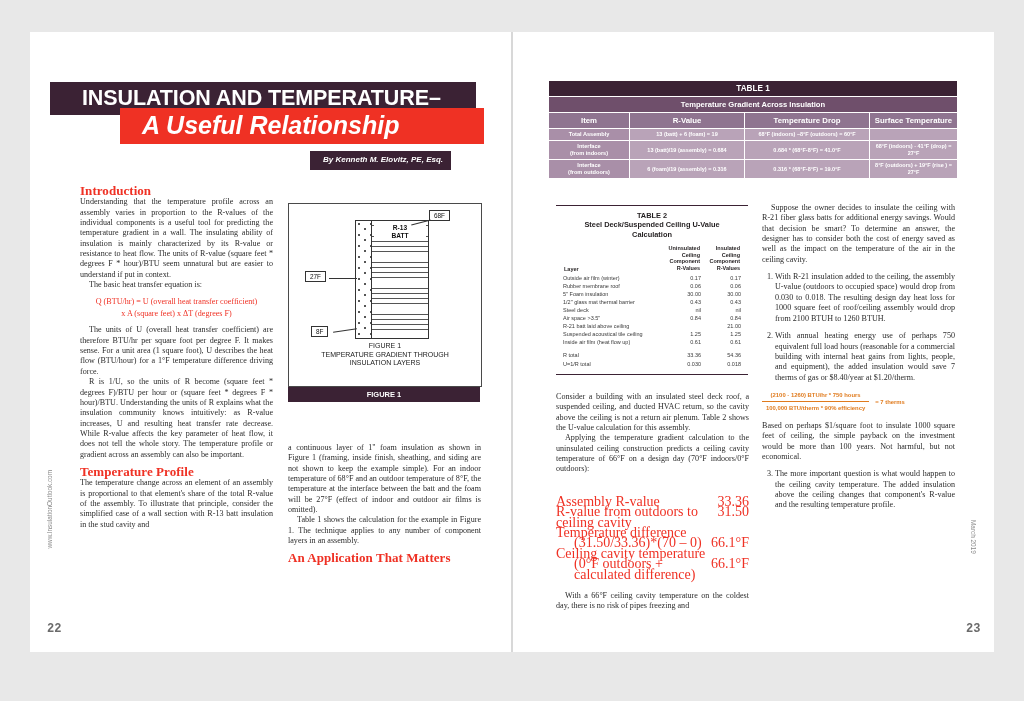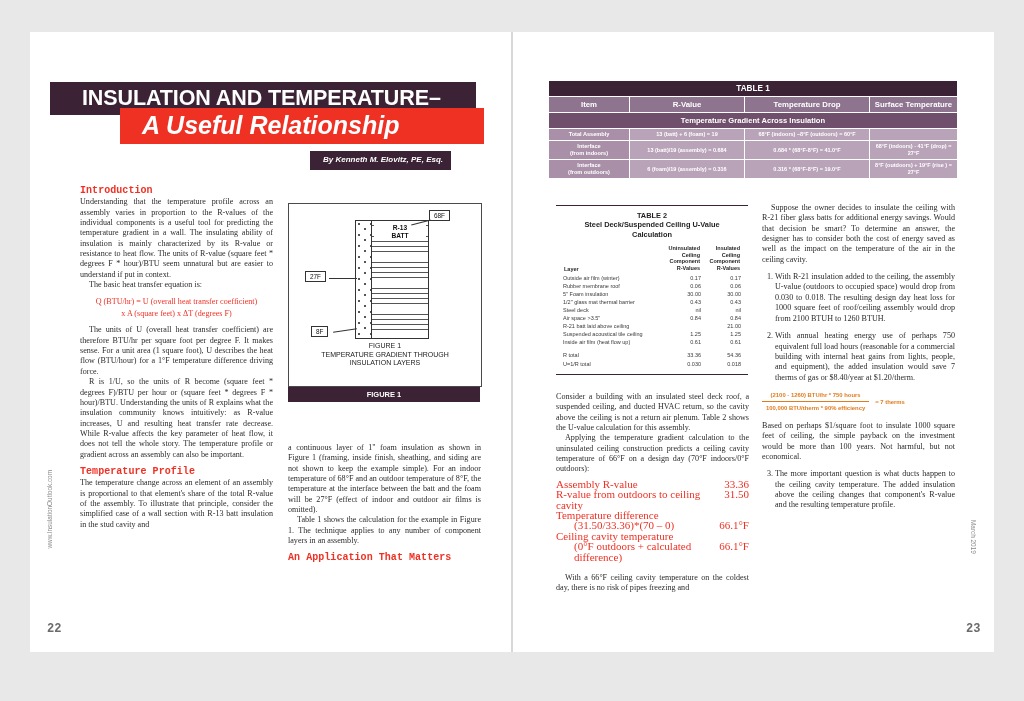--- a/index.html
+++ b/index.html
@@ -19,21 +19,21 @@
   .title-bar2 span{position:absolute;left:22px;top:3px;color:#fff;font-family:"Liberation Sans",sans-serif;
       font-weight:bold;font-size:25px;font-style:italic;white-space:nowrap;}
   .byline-bar{position:absolute;left:260px;top:69px;width:141px;height:19px;background:#3b2234;}
   .byline-bar span{position:absolute;left:13px;top:4px;color:#fff;font-family:"Liberation Sans",sans-serif;
       font-weight:bold;font-style:italic;font-size:8px;white-space:nowrap;}
 
   
   .col{position:absolute;font-size:8.1px;line-height:10.35px;color:#2b2b2b;text-align:justify;}
   .col p{margin:0 0 0 0;text-indent:9px;}
   .col p.noind{text-indent:0;}
-  h3.sec{margin:0 0 1px 0;font-family:Liberation Mono, monospace;font-size:10px;
+  h3.sec{margin:0 0 1px 0;font-family:Liberation Serif, serif;font-size:13px;
       color:#ef3124;font-weight:bold;letter-spacing:0.05px;}
   h3.sec.sp{margin-top:7px;}
   .eq{color:#ef3124;text-align:center;text-indent:0;margin:6px 0 6px 0;line-height:11px;}
 
   
   .figbox{position:absolute;left:288px;top:203px;width:192px;height:182px;
       background:#fff;border:1px solid #4a4a4a;}
   .figcap{position:absolute;left:0;bottom:18px;width:192px;text-align:center;
       font-family:"Liberation Sans",sans-serif;font-size:7px;color:#1a1a1a;line-height:8.6px;}
   .fig1bar{position:absolute;left:288px;top:387px;width:192px;height:15px;background:#3b2234;}
@@ -75,21 +75,21 @@
   table.t2 td{padding:1.05px 0;}
   table.t2 td.lyr{text-align:left;}
   table.t2 td.num{text-align:right;width:40px;}
   table.t2 td.num2{text-align:right;width:40px;}
   table.t2 th{font-size:5.5px;font-weight:bold;color:#231f20;vertical-align:bottom;padding-bottom:2px;}
   table.t2 th.lyr{text-align:left;}
   table.t2 th.num,table.t2 th.num2{text-align:right;line-height:6.6px;}
   tr.totrow td{padding-top:6px;font-weight:normal;}
 
   
-  .calc{color:#ef3124;font-size:11px;line-height:10.4px;margin-top:4px;}
+  .calc{color:#ef3124;font-size:14px;line-height:10.4px;margin-top:22px;}
   .calc .row{display:flex;justify-content:space-between;}
   .calc .row .lbl{text-align:left;}
   .calc .row .val{text-align:right;white-space:nowrap;}
   .calc .ind{padding-left:18px;}
 
   
   .frac{margin:6px 0 7px 0;color:#e07b1e;font-family:"Liberation Sans",sans-serif;
       font-weight:bold;font-size:5.9px;display:flex;align-items:center;}
   .frac .stack{display:inline-block;text-align:center;}
   .frac .num{padding:0 4px 1px 4px;}
@@ -169,28 +169,28 @@
     <p>Table 1 shows the calculation for the example in Figure 1. The technique applies to any number of component layers in an assembly.</p>
     <h3 class="sec sp">An Application That Matters</h3>
   </div>
 
   <table class="t1">
     <tbody>
         <tr>
           <td class="hd1" colspan="4">TABLE 1</td>
         </tr>
     <tr>
+          <td class="hd2" colspan="4">Temperature Gradient Across Insulation</td>
+        </tr>
+    <tr>
       <th class="hd3" style="width:74px;">Item</th>
       <th class="hd3" style="width:108px;">R-Value</th>
       <th class="hd3" style="width:118px;">Temperature Drop</th>
       <th class="hd3">Surface Temperature</th>
     </tr>
-    <tr>
-          <td class="hd2" colspan="4">Temperature Gradient Across Insulation</td>
-        </tr>
     <tr>
       <td class="rl">Total Assembly</td>
       <td class="cell">13 (batt) + 6 (foam) = 19</td>
       <td class="cell">68°F (indoors) –8°F (outdoors) = 60°F</td>
       <td class="cell"></td>
     </tr>
     <tr>
       <td class="rl">
         <span>Interface</span><br>
         <span>(from indoors)</span>
@@ -333,21 +333,21 @@
     </ol>
     <div class="frac">
       <span class="stack">
         <span class="num" style="display:block;">(2100 - 1260) BTU/hr * 750 hours</span>
         <span class="den" style="display:block;">100,000 BTU/therm * 90% efficiency</span>
       </span>
       <span class="eqv">= 7 therms</span>
     </div>
     <p class="noind">Based on perhaps $1/square foot to insulate 1000 square feet of ceiling, the simple payback on the investment would be more than 100 years. Not harmful, but not economical.</p>
     <ol class="numlist" start="3">
-      <li>The more important question is what ducts happen to the ceiling cavity temperature. The added insulation above the ceiling changes that component's R-value and the resulting temperature profile.</li>
+      <li>The more important question is what would happen to the ceiling cavity temperature. The added insulation above the ceiling changes that component's R-value and the resulting temperature profile.</li>
     </ol>
   </div>
 
   <div class="vert lt" style="left:46px;top:470px;">www.InsulationOutlook.com</div>
   <div class="pgnum" style="left:47px;top:622px;">22</div>
   <div class="vert" style="left:970px;top:520px;">March 2019</div>
   <div class="pgnum" style="left:966px;top:622px;">23</div>
 
 </div>
 

